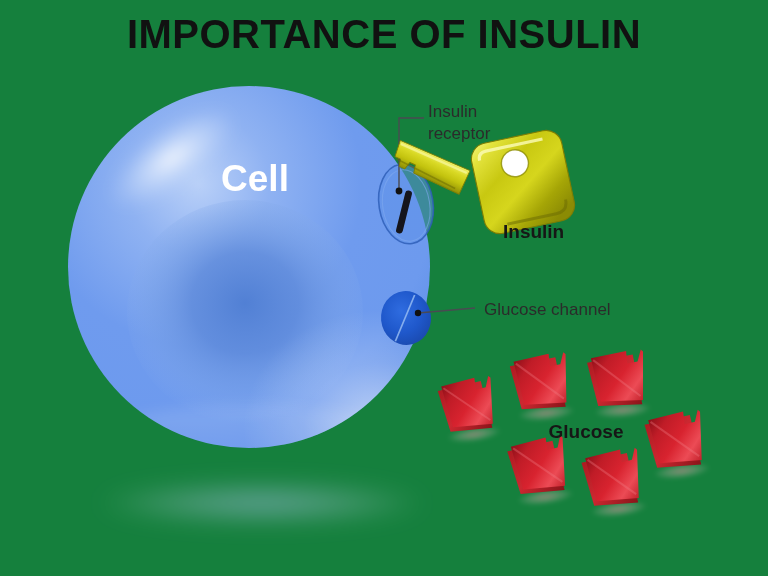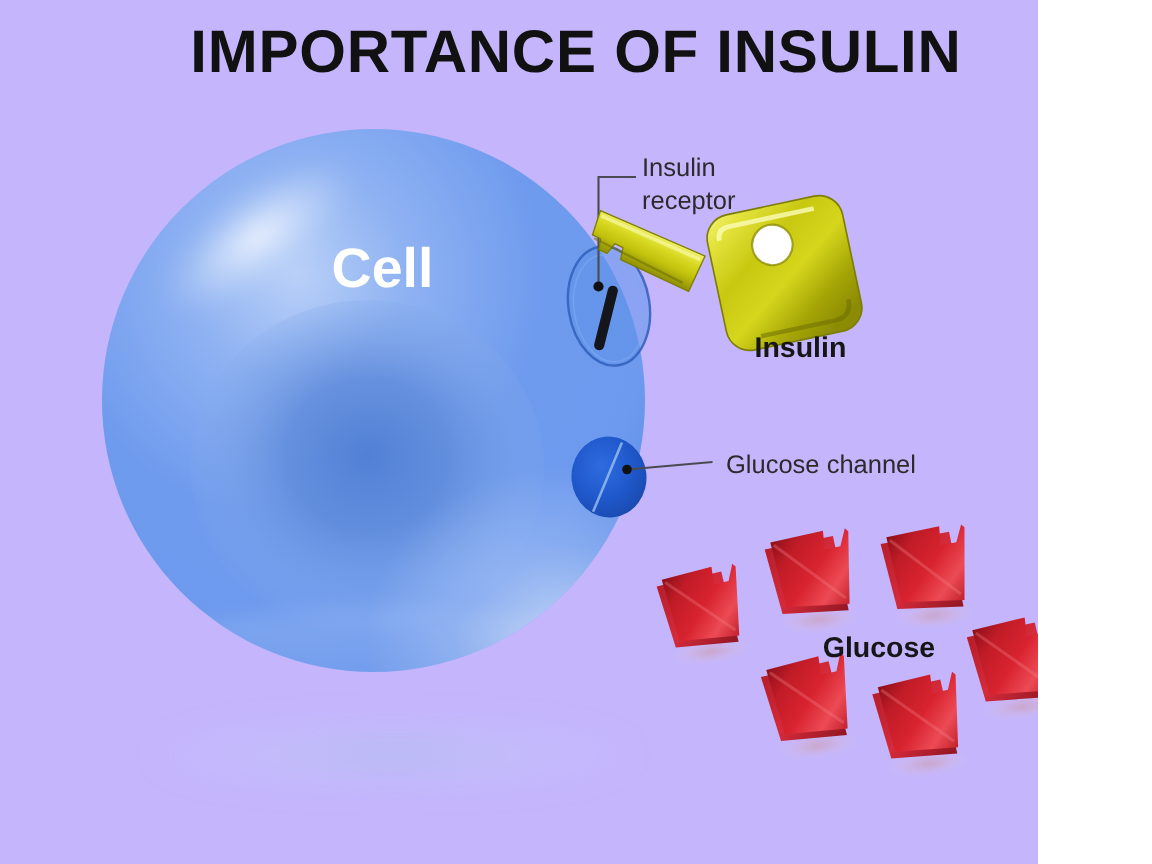--- a/index.html
+++ b/index.html
@@ -6,23 +6,23 @@
   html, body {
     margin: 0;
     padding: 0;
     background: #ffffff;
   }
   body {
     font-family: "Liberation Sans", sans-serif;
   }
   #stage {
     position: relative;
-    width: 692px;
+    width: 768px;
     height: 576px;
-    background: #c4b5fd;
+    background: #15803d;
     overflow: hidden;
   }
   #diagram-svg {
     position: absolute;
     left: 0;
     top: 0;
     width: 768px;
     height: 576px;
     display: block;
   }

